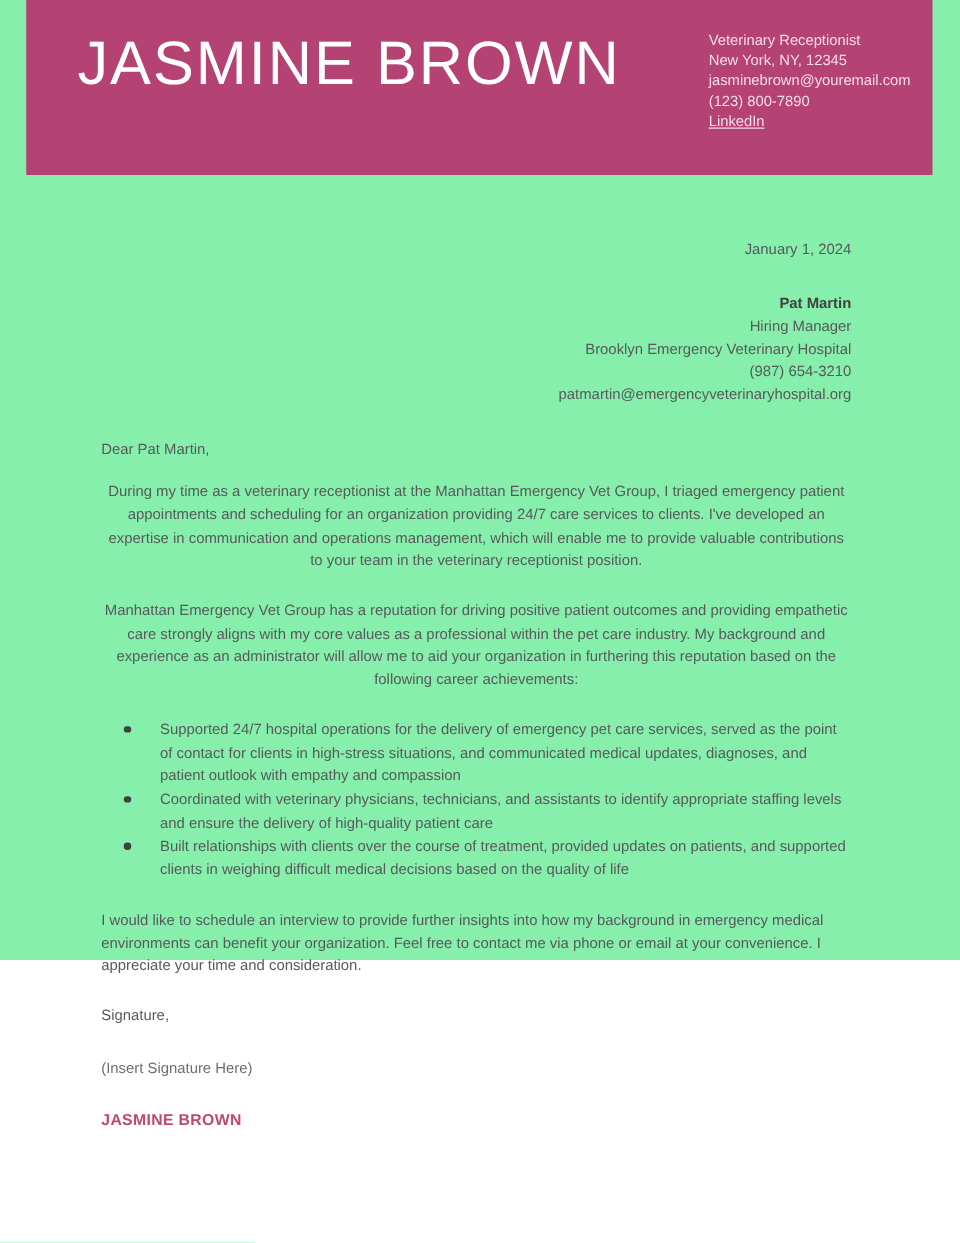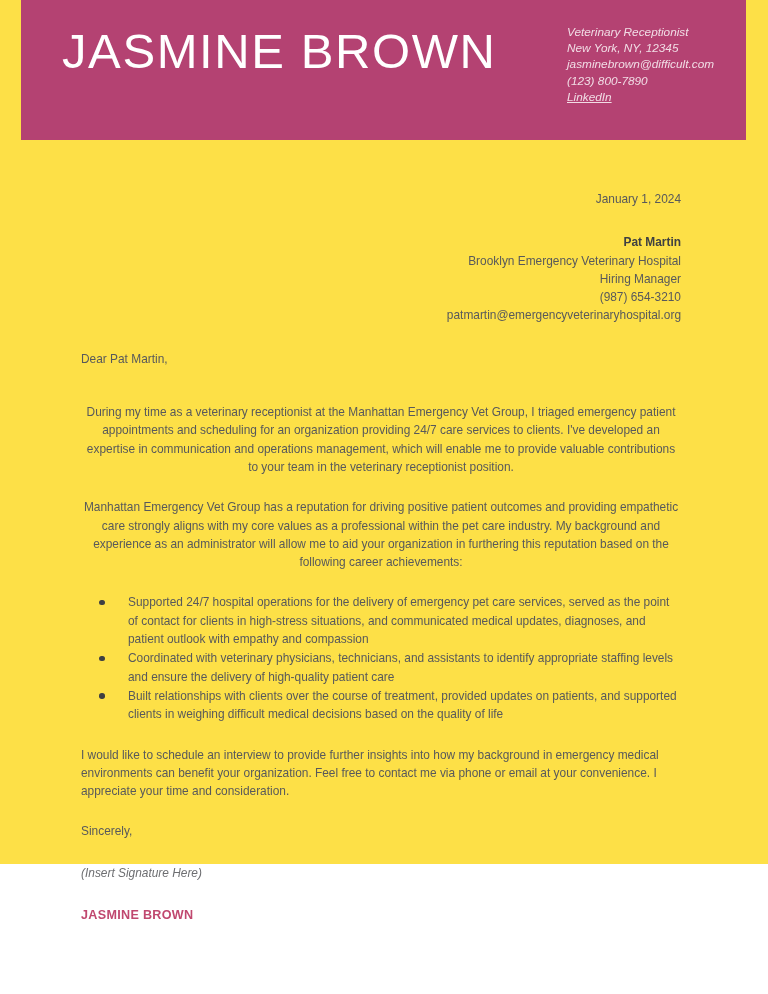--- a/index.html
+++ b/index.html
@@ -13,22 +13,22 @@
     font-family: "Liberation Sans", sans-serif;
     overflow: hidden;
     position: relative;
   }
 
   .page {
     position: absolute;
     left: 0;
     top: 0;
     width: 768px;
-    height: 864px;
-    background: #fde047;
+    height: 768px;
+    background: #86efac;
   }
 
   
   .header-band {
     position: absolute;
     left: 21px;
     top: 0;
     width: 725px;
     height: 140px;
     background: #b44272;
@@ -51,21 +51,20 @@
   }
 
   .header-contact {
     position: absolute;
     left: 546px;
     top: 24px;
     color: rgba(255, 255, 255, 0.82);
     font-size: 11.8px;
     line-height: 16.2px;
     font-weight: 400;
-    font-style: italic;
   }
   .header-contact div {
     white-space: nowrap;
   }
   .contact-link {
     text-decoration: underline;
     color: rgba(255, 255, 255, 0.82);
     cursor: pointer;
     text-align: center;
   }
@@ -92,21 +91,21 @@
   .recipient div {
     white-space: nowrap;
     text-align: right;
   }
   .recipient-name {
     font-weight: bold;
     color: #3f4042;
   }
 
   .salutation {
-    margin: 0 0 35px 0;
+    margin: 0 0 16px 0;
   }
 
   .para {
     margin: 0 0 22px 0;
     text-align: center;
   }
 
   ul.achievements {
     list-style: none;
     margin: 0 0 22px 0;
@@ -130,21 +129,20 @@
   .closing {
     margin: 0 0 22px 0;
   }
 
   .sign-off {
     margin: 0 0 23px 0;
   }
 
   .signature-placeholder {
     margin: 0 0 24px 0;
-    font-style: italic;
     color: #6d6e71;
   }
 
   .signature-name {
     margin: 0;
     color: #c0486f;
     font-weight: bold;
     font-size: 12.6px;
     letter-spacing: 0.3px;
   }
@@ -153,34 +151,34 @@
 <body>
 
 <div class="page">
 
   <div class="header-band">
     <div class="header-name">JASMINE BROWN</div>
 
     <div class="header-contact">
       <div>Veterinary Receptionist</div>
       <div>New York, NY, 12345</div>
-      <div>jasminebrown@difficult.com</div>
+      <div>jasminebrown@youremail.com</div>
       <div>(123) 800-7890</div>
       <div><span class="contact-link">LinkedIn</span></div>
     </div>
   </div>
 
   <div class="letter">
 
     <div class="date-line">January 1, 2024</div>
 
     <div class="recipient">
       <div class="recipient-name">Pat Martin</div>
+      <div>Hiring Manager</div>
       <div>Brooklyn Emergency Veterinary Hospital</div>
-      <div>Hiring Manager</div>
       <div>(987) 654-3210</div>
       <div>patmartin@emergencyveterinaryhospital.org</div>
     </div>
 
     <div class="salutation">Dear Pat Martin,</div>
 
     <p class="para">During my time as a veterinary receptionist at the Manhattan Emergency Vet Group, I triaged emergency patient appointments and scheduling for an organization providing 24/7 care services to clients. I've developed an expertise in communication and operations management, which will enable me to provide valuable contributions to your team in the veterinary receptionist position.</p>
 
     <p class="para">Manhattan Emergency Vet Group has a reputation for driving positive patient outcomes and providing empathetic care strongly aligns with my core values as a professional within the pet care industry. My background and experience as an administrator will allow me to aid your organization in furthering this reputation based on the following career achievements:</p>
 
@@ -194,21 +192,21 @@
         <span>Coordinated with veterinary physicians, technicians, and assistants to identify appropriate staffing levels and ensure the delivery of high-quality patient care</span>
       </li>
       <li>
         <span class="bullet-dot"></span>
         <span>Built relationships with clients over the course of treatment, provided updates on patients, and supported clients in weighing difficult medical decisions based on the quality of life</span>
       </li>
     </ul>
 
     <p class="closing">I would like to schedule an interview to provide further insights into how my background in emergency medical environments can benefit your organization. Feel free to contact me via phone or email at your convenience. I appreciate your time and consideration.</p>
 
-    <div class="sign-off">Sincerely,</div>
+    <div class="sign-off">Signature,</div>
 
     <div class="signature-placeholder">(Insert Signature Here)</div>
 
     <div class="signature-name">JASMINE BROWN</div>
 
   </div>
 
 </div>
 
 </body></html>

